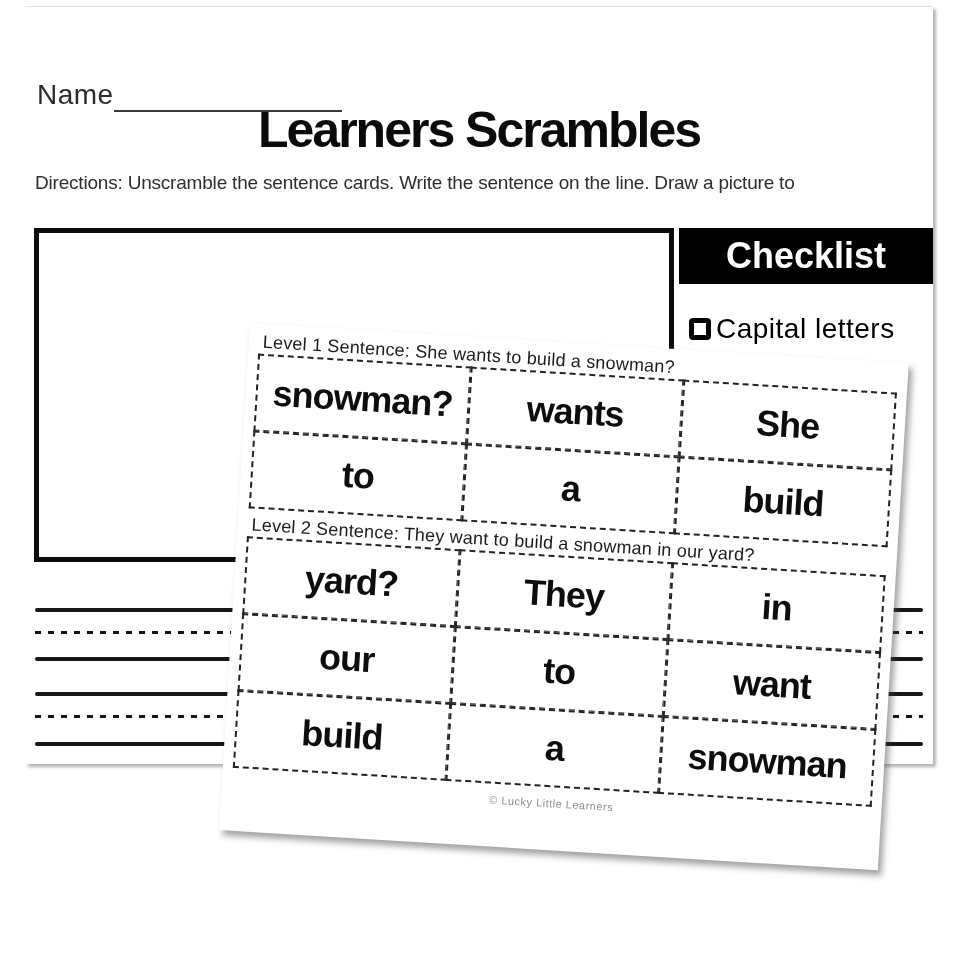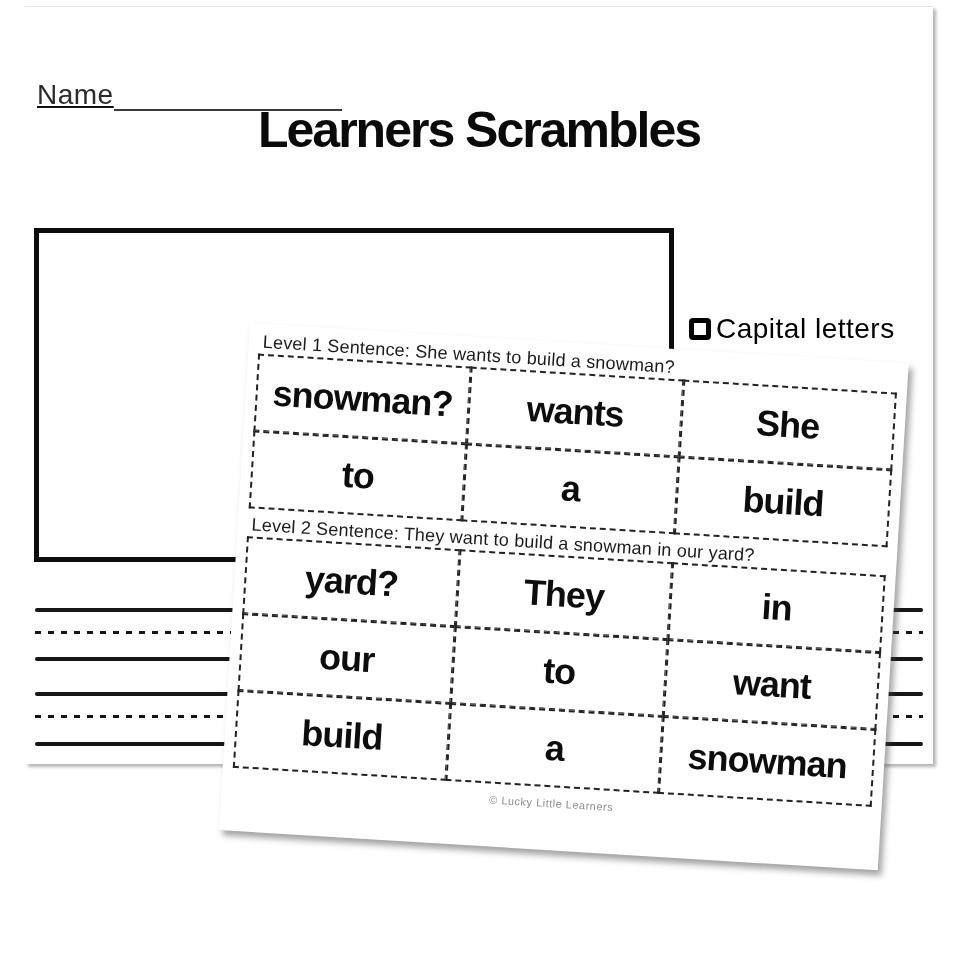--- a/index.html
+++ b/index.html
@@ -7,21 +7,21 @@
   .canvas {
     position:relative; width:960px; height:960px; background:#fff; overflow:hidden;
     font-family:"Liberation Sans", sans-serif; color:#111;
   }
   
   .sheet {
     position:absolute; left:25px; top:6px; width:908px; height:758px;
     background:#fff; border-top:1px solid #e3e3e3;
     box-shadow: 3px 3px 3px rgba(90,90,90,0.45);
   }
-  .name-row { position:absolute; left:12px; top:70px; display:flex; align-items:flex-start;text-decoration:underline; }
+  .name-row { position:absolute; left:12px; top:70px; display:flex; align-items:center; }
   .name-label { font-size:28px; color:#2b2b2b; letter-spacing:0.5px; line-height:36px; }
   .name-line { width:228px; height:34px; border-bottom:2px solid #3a3a3a; }
   .title {
     position:absolute; top:94px; left:0; width:100%; text-align:center;
     font-size:50px; font-weight:700; letter-spacing:-2px; color:#0a0a0a;
   }
   .directions {
     position:absolute; left:10px; top:164px; width:880px;
     font-size:19px; line-height:23px; color:#2e2e2e; letter-spacing:-0.2px;
   }
@@ -71,24 +71,26 @@
   <div class="sheet">
 
     <div class="name-row">
       <span class="name-label">Name</span>
       <span class="name-line"></span>
     </div>
 
     <div class="title">Learners Scrambles</div>
 
     <div class="directions">
+      <div>Directions:  Unscramble the sentence cards.  Write the sentence on the line.  Draw a picture to</div>
     </div>
 
     <div class="draw-box"></div>
 
+    <div class="checklist-banner">Checklist</div>
 
     <div class="check-row">
       <span class="checkbox"></span>
       <span class="check-label">Capital letters</span>
     </div>
 
     <div class="rule solid" style="top:601px"></div>
     <div class="rule dashed" style="top:624px"></div>
     <div class="rule solid" style="top:650px"></div>
     <div class="rule solid" style="top:685px"></div>

